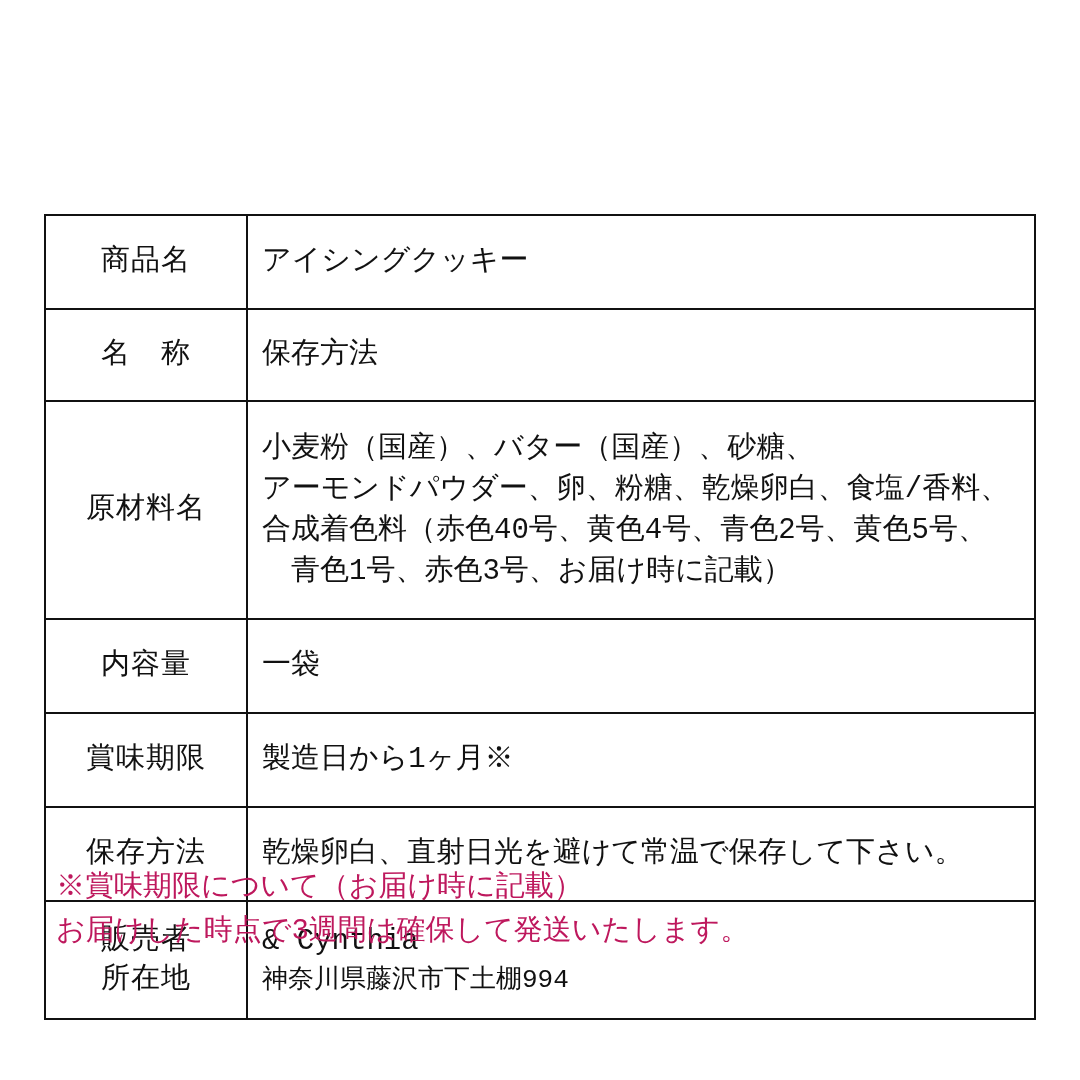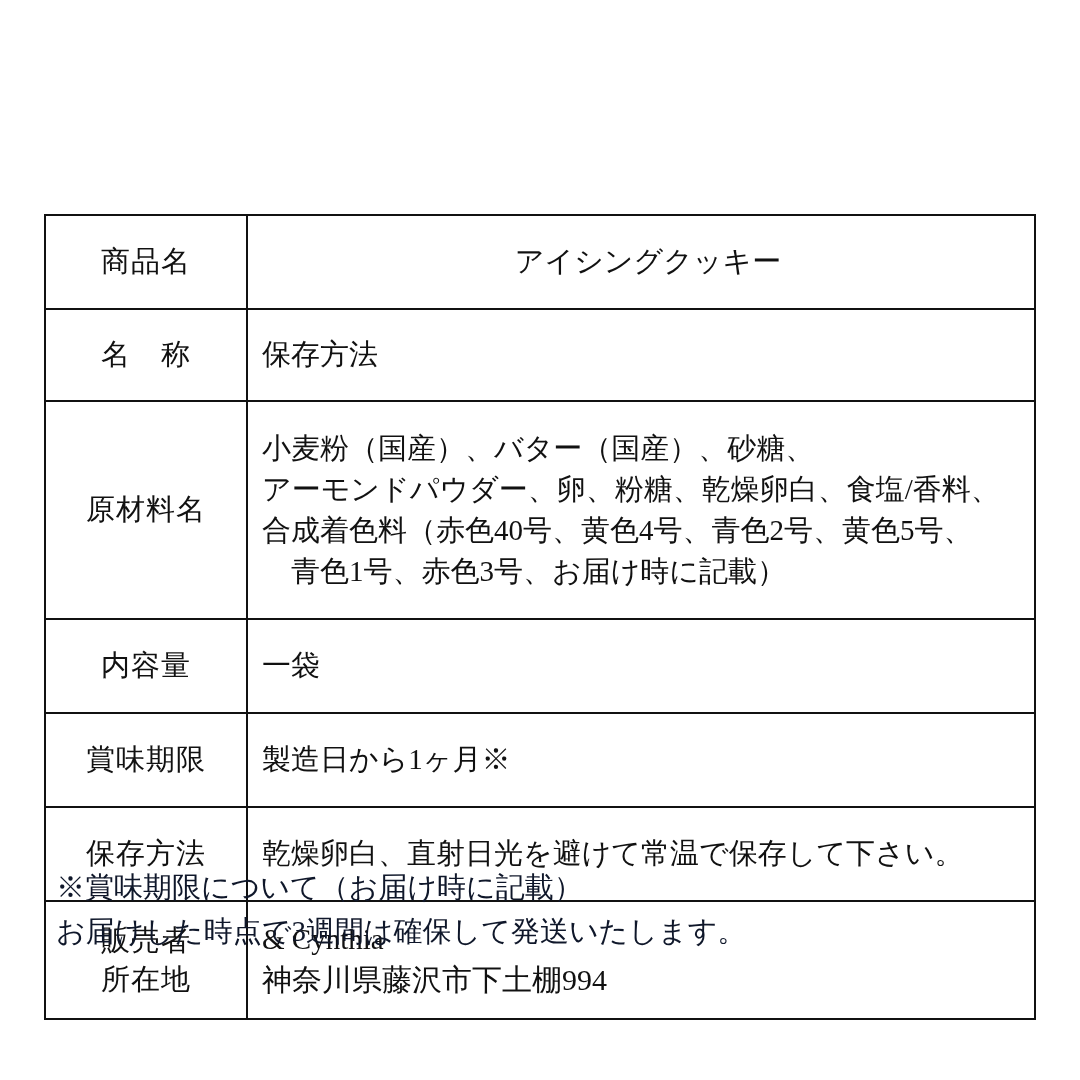--- a/index.html
+++ b/index.html
@@ -11,20 +11,21 @@
     height: 1080px;
     background: #ffffff;
     font-family: "Liberation Serif", "DejaVu Serif", serif;
     overflow: hidden;
   }
   .page {
     position: relative;
     width: 1080px;
     height: 864px;
     box-sizing: border-box;
+    font-family: Liberation Mono, monospace;
   }
   .label-table {
     position: absolute;
     left: 44px;
     top: 214px;
     width: 992px;
     border-collapse: collapse;
     table-layout: fixed;
   }
   .label-table td {
@@ -38,53 +39,53 @@
     font-size: 29px;
     letter-spacing: 1px;
     padding: 10px 4px;
     line-height: 1.35;
   }
   .label-table td.val {
     padding: 10px 0 10px 14px;
     font-size: 29px;
     line-height: 1.42;
   }
-  .row-product td { height: 72px; text-align: center; }
+  .row-product td { height: 72px; }
   .row-name td { height: 70px; }
   .row-ingredients td { height: 196px; }
   .row-volume td { height: 72px; }
   .row-best td { height: 72px; }
   .row-storage td { height: 72px; }
   .row-seller td { height: 96px; }
   .ingredients-text {
     font-size: 28px;
     line-height: 1.46;
     white-space: pre-line;
   }
   .red {
     color: #c7333f;
   }
   .seller-line1 {
     font-size: 29px;
     line-height: 1.4;
   }
   .seller-line2 {
-    font-size: 30px;
+    font-size: 26px;
     line-height: 1.4;
   }
   .key-two-line {
     line-height: 1.3;
     margin-left: 36px;
   }
   .footnote {
     position: absolute;
     left: 56px;
     top: 866px;
     width: 980px;
-    color: #0f172a;
+    color: #be185d;
     font-size: 29px;
     line-height: 1.5;
   }
   .footnote div {
     white-space: pre;
   }
 </style>
 </head>
 <body>
 

